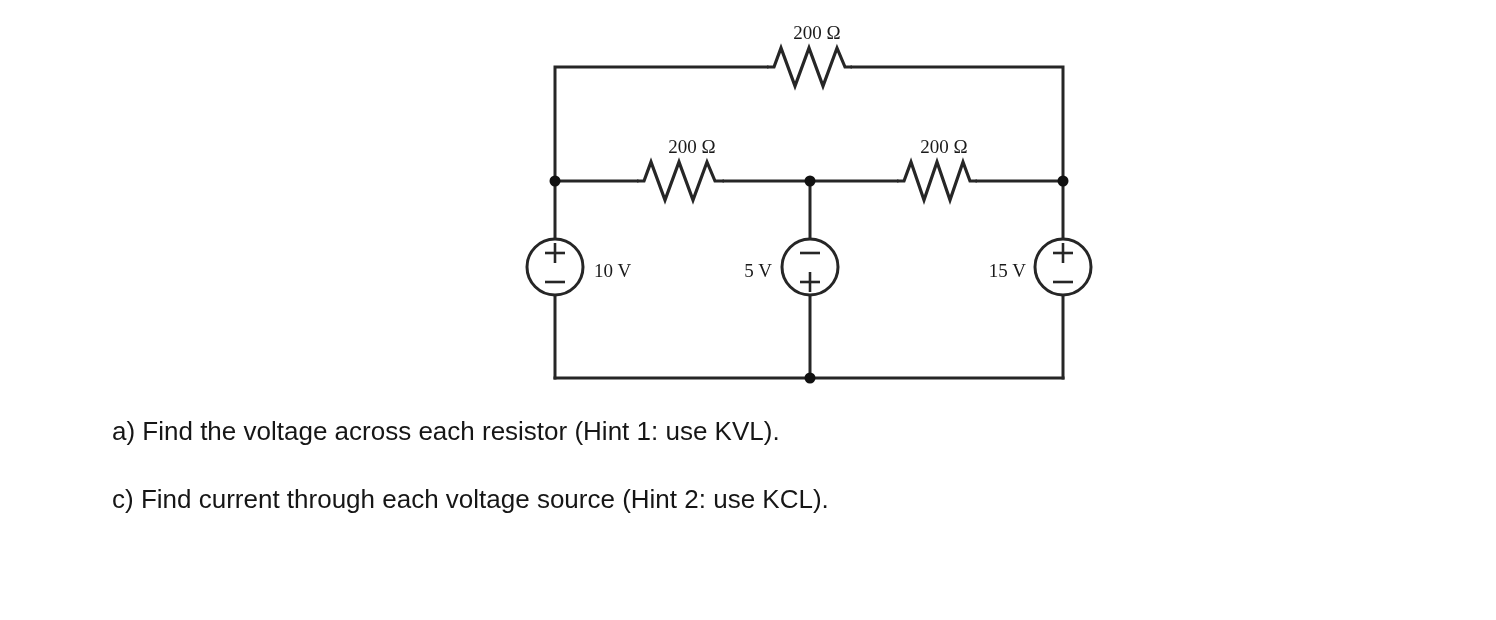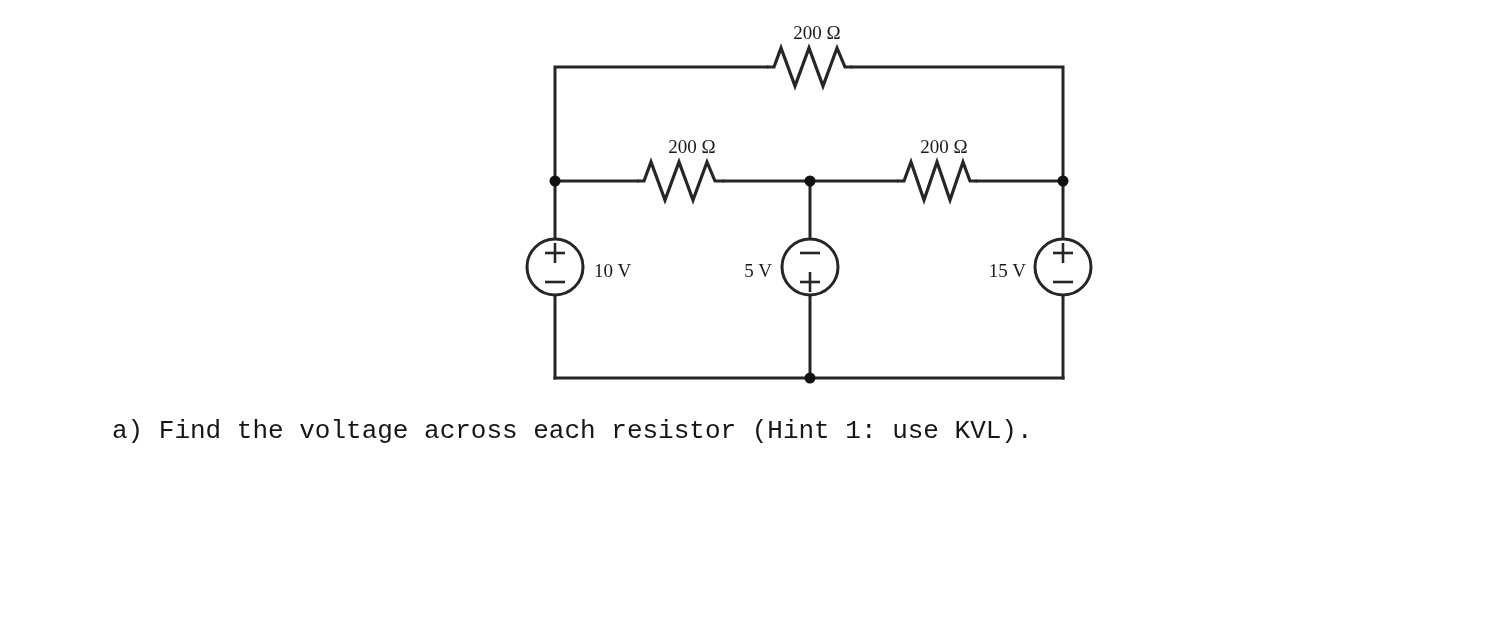--- a/index.html
+++ b/index.html
@@ -68,21 +68,21 @@
   .res-label { font-size: 19px; }
   .src-label { font-size: 19px; }
 
   #questions {
     position: absolute;
     left: 112px;
     top: 418px;
     width: 1250px;
   }
   .question-line {
-    font-family: Liberation Mono, monospace;
+    font-family: Liberation Sans, sans-serif;
     font-size: 26px;
     line-height: 1.0;
     color: #161616;
     margin: 0 0 42px 0;
     white-space: nowrap;
   }
   .question-line:last-child { margin-bottom: 0; }
 </style>
 </head>
 <body>
@@ -151,13 +151,14 @@
 
     <text class="svg-label src-label" x="582" y="277" text-anchor="start">10 V</text>
     <text class="svg-label src-label" x="760" y="277" text-anchor="end">5 V</text>
     <text class="svg-label src-label" x="1014" y="277" text-anchor="end">15 V</text>
 
   </svg>
 </div>
 
 <div id="questions">
   <p class="question-line">a) Find the voltage across each resistor (Hint 1: use KVL).</p>
+  <p class="question-line">c) Find current through each voltage source (Hint 2: use KCL).</p>
 </div>
 
 </body></html>

